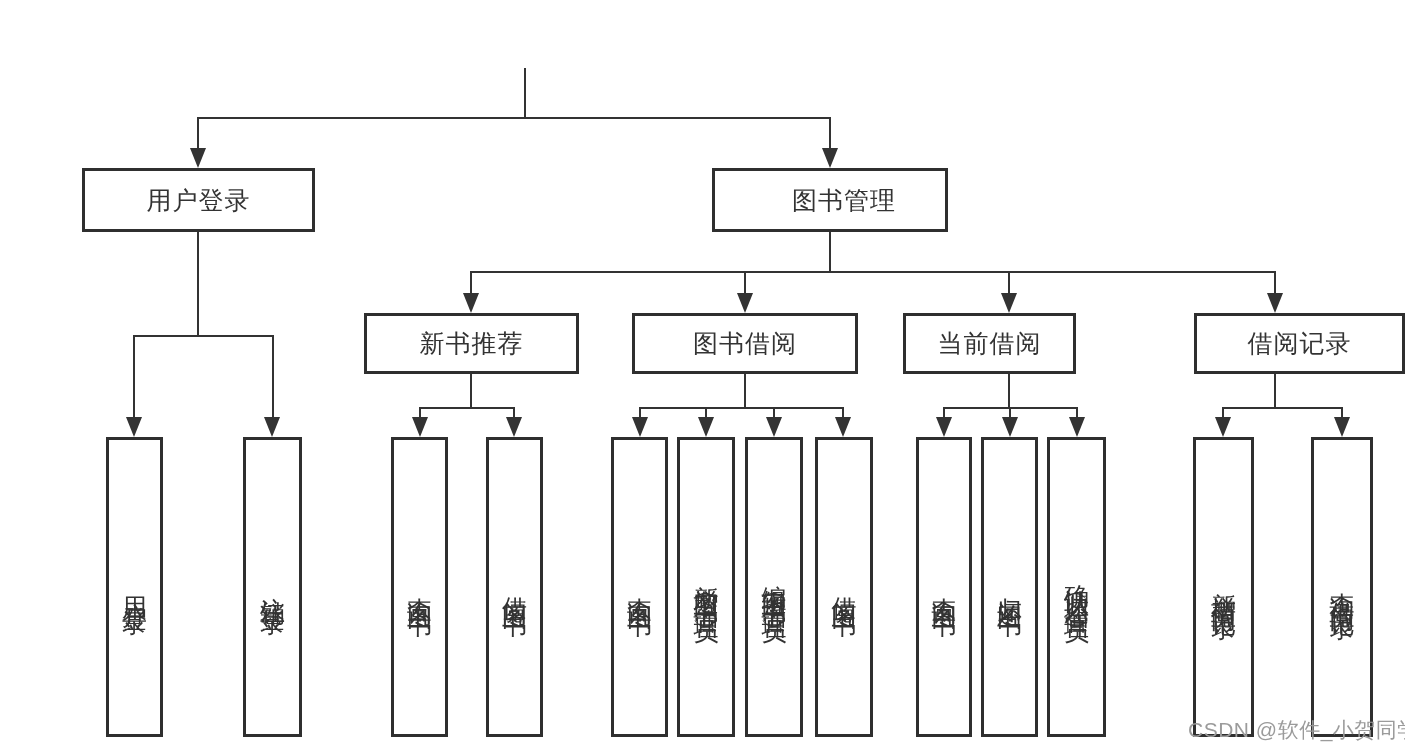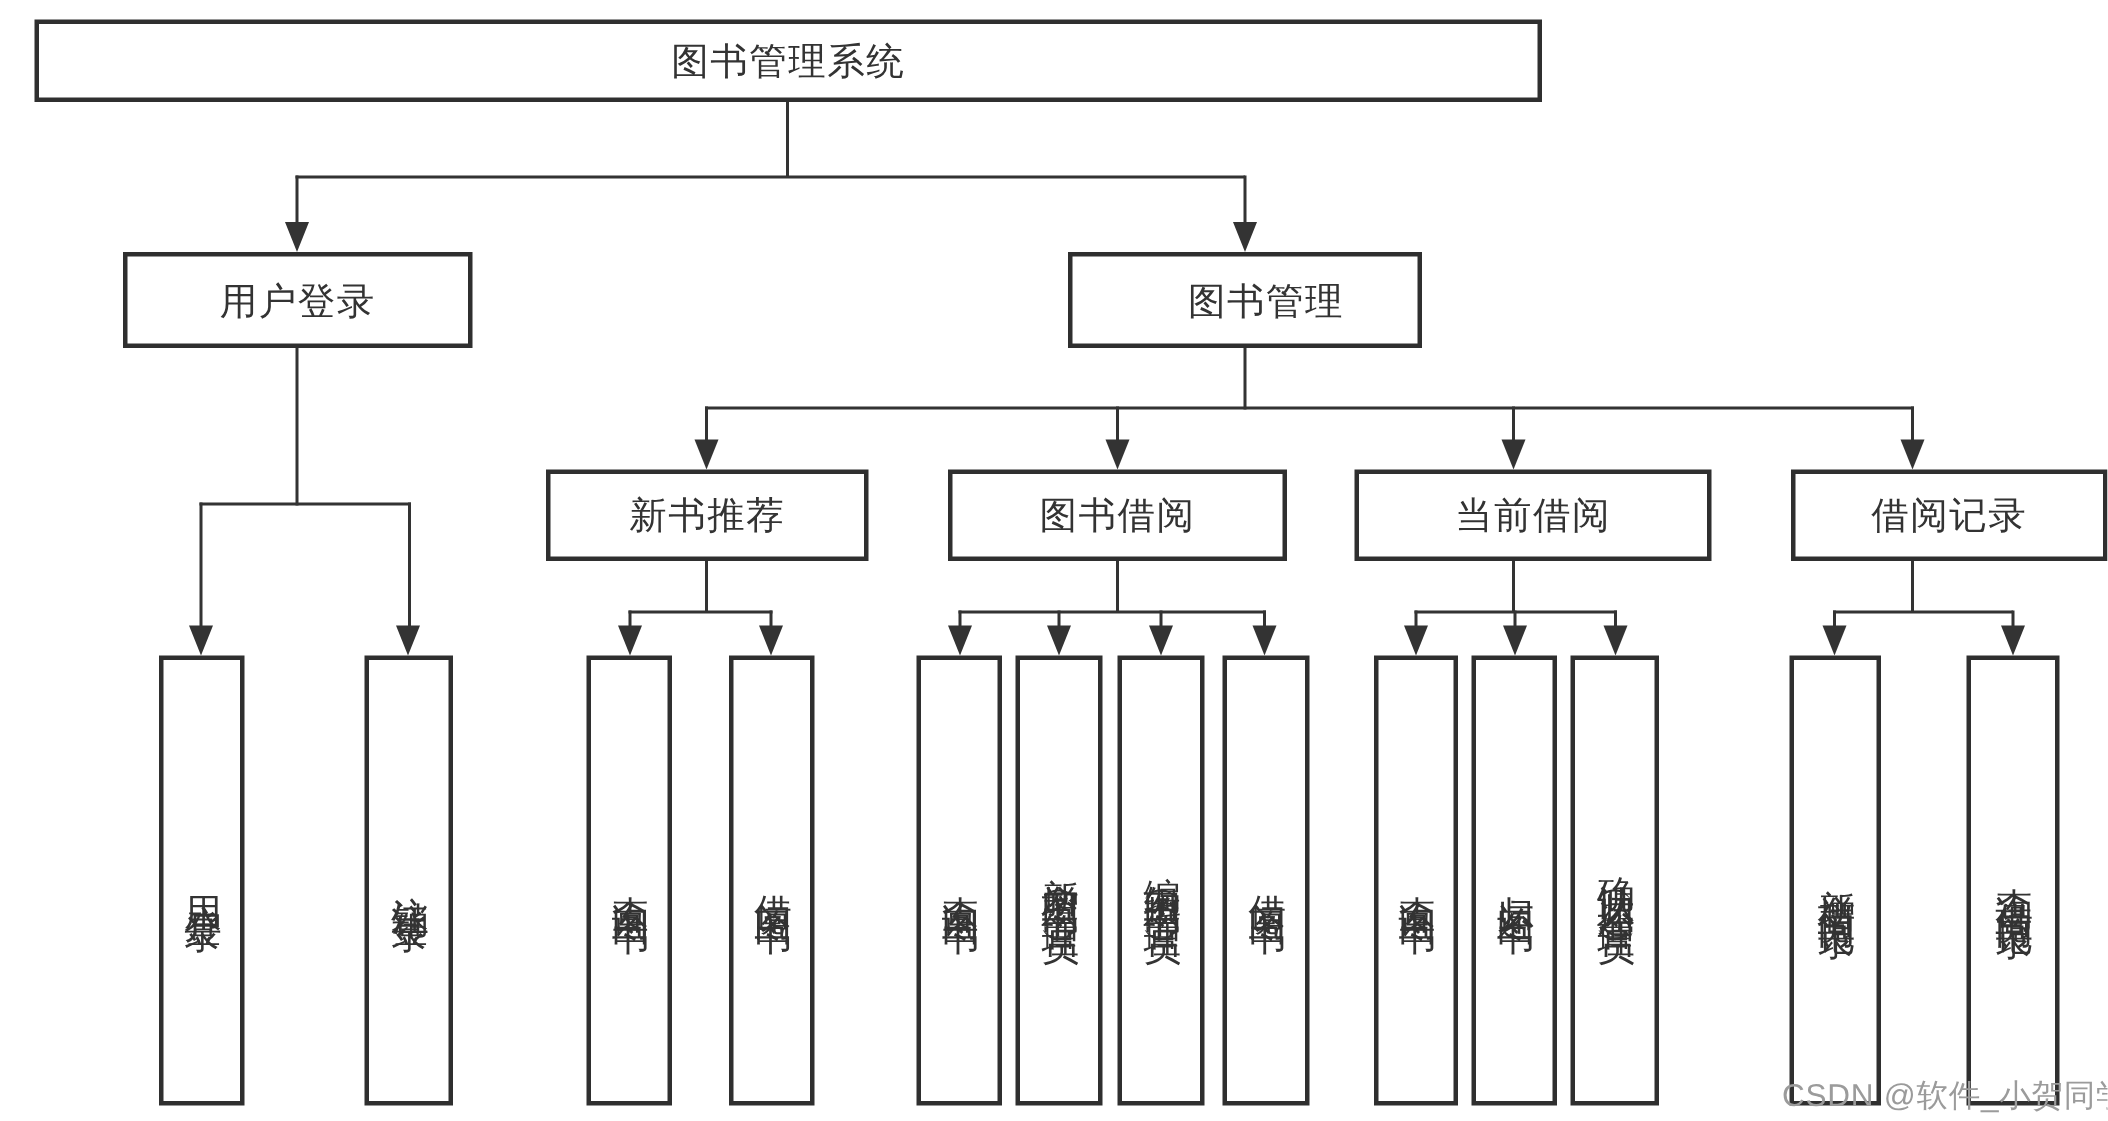--- a/index.html
+++ b/index.html
@@ -32,31 +32,30 @@
     position:absolute;left:1188px;top:716px;
     font-size:21px;color:#9b9b9b;letter-spacing:0.5px;
     white-space:nowrap;
   }
 </style>
 </head>
 <body>
 
 <div class="stage">
 
-  <div class="box" style="left:23px;top:13px;width:1005px;height:55px;">图书管理系统</div>
 
   <div class="box" style="left:82px;top:168px;width:233px;height:64px;">用户登录</div>
 
   <div class="box" style="left:712px;top:168px;width:236px;height:64px;padding-left:28px;">图书管理</div>
 
   <div class="box" style="left:632px;top:313px;width:226px;height:61px;">图书借阅</div>
 
   <div class="box" style="left:364px;top:313px;width:215px;height:61px;">新书推荐</div>
 
-  <div class="box" style="left:903px;top:313px;width:238px;height:61px;">当前借阅</div>
+  <div class="box" style="left:903px;top:313px;width:173px;height:61px;">当前借阅</div>
 
   <div class="box" style="left:1194px;top:313px;width:211px;height:61px;">借阅记录</div>
 
   <div class="box vbox" style="left:106px;top:437px;width:57px;height:300px;">
     <span class="vtext">用户登录</span>
   </div>
 
   <div class="box vbox" style="left:243px;top:437px;width:59px;height:300px;">
     <span class="vtext">注销登录</span>
   </div>

